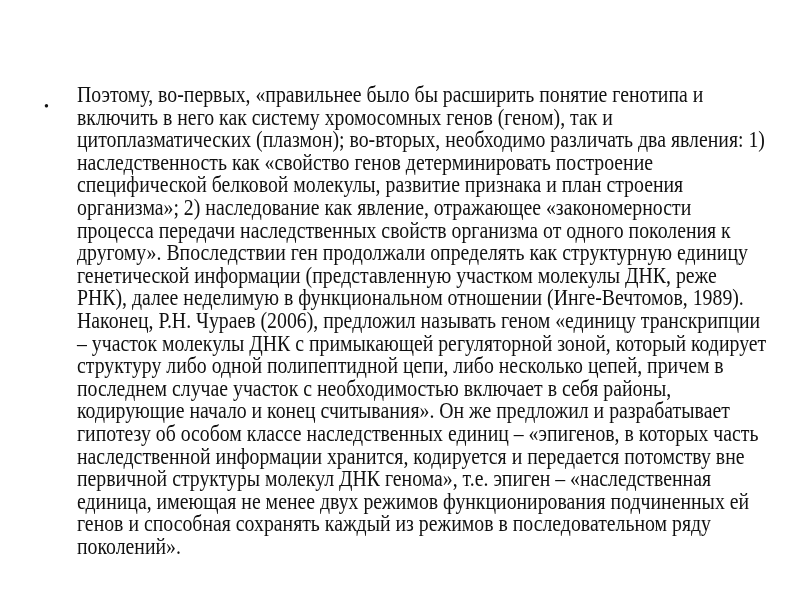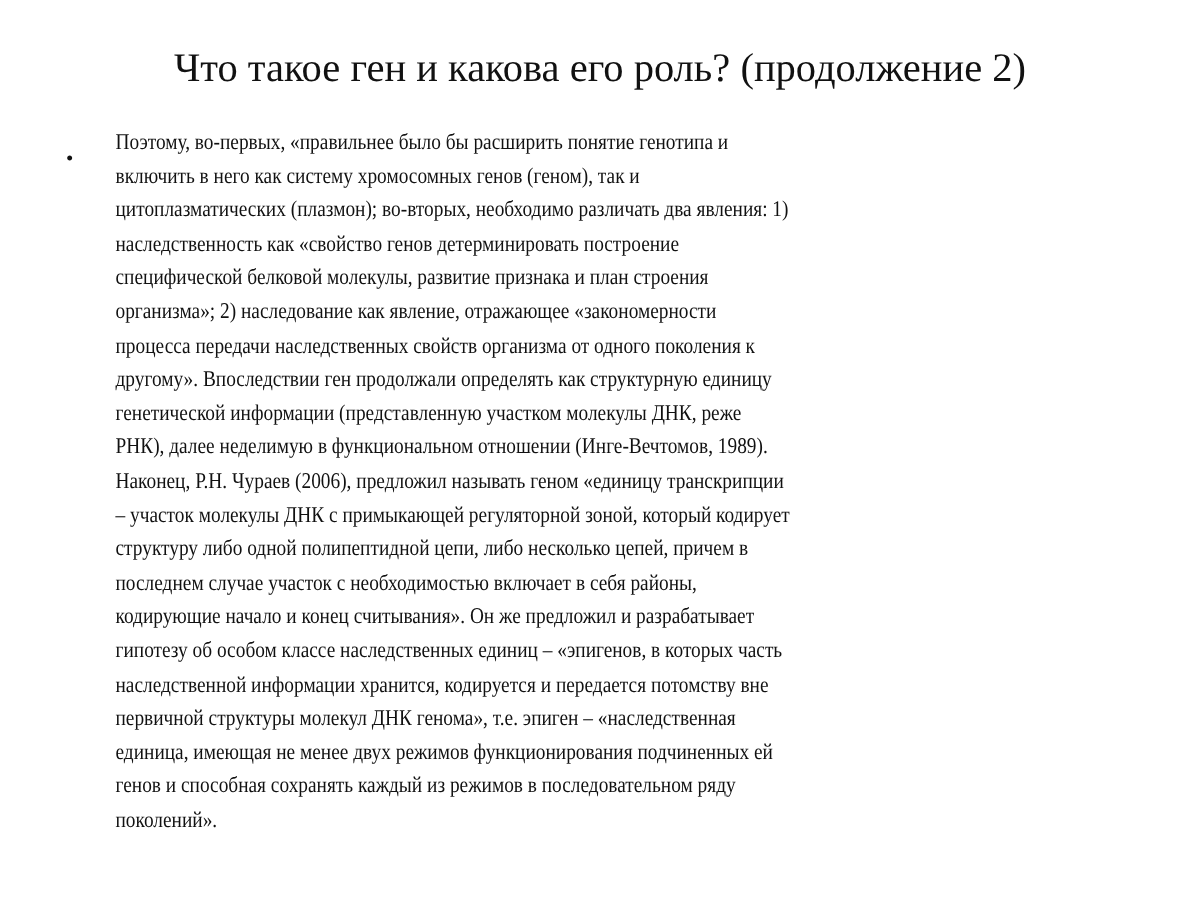--- a/index.html
+++ b/index.html
@@ -11,32 +11,31 @@
   .slide { position:absolute; left:0; top:0; width:800px; height:600px; background:#ffffff; }
   .title {
     position:absolute; left:0; top:28px; width:800px; text-align:center;
     font-size:27px; line-height:34px; color:#111111; letter-spacing:0px;
   }
   .bullet-dot {
     position:absolute; left:44px; top:96px; font-size:14px; line-height:22px; color:#111;
   }
   .body {
     position:absolute; left:77px; top:84px; width:700px;
-    font-size:15px; line-height:22.6px; color:#111111;
+    font-size:23px; line-height:22.6px; color:#111111;
   }
   .line {
     display:block; white-space:nowrap;
     transform-origin:left center; transform:scaleX(0.86);
   }
 </style>
 </head>
 <body>
 
 <div class="slide">
-  <div class="title">Что такое ген и какова его роль? (продолжение 2)</div>
 
   <div class="bullet-dot">•</div>
 
   <div class="body">
     <span class="line">Поэтому, во-первых, «правильнее было бы расширить понятие генотипа и</span>
     <span class="line">включить в него как систему хромосомных генов (геном), так и</span>
     <span class="line">цитоплазматических (плазмон); во-вторых, необходимо различать два явления: 1)</span>
     <span class="line">наследственность как «свойство генов детерминировать построение</span>
     <span class="line">специфической белковой молекулы, развитие признака и план строения</span>
     <span class="line">организма»; 2) наследование как явление, отражающее «закономерности</span>

